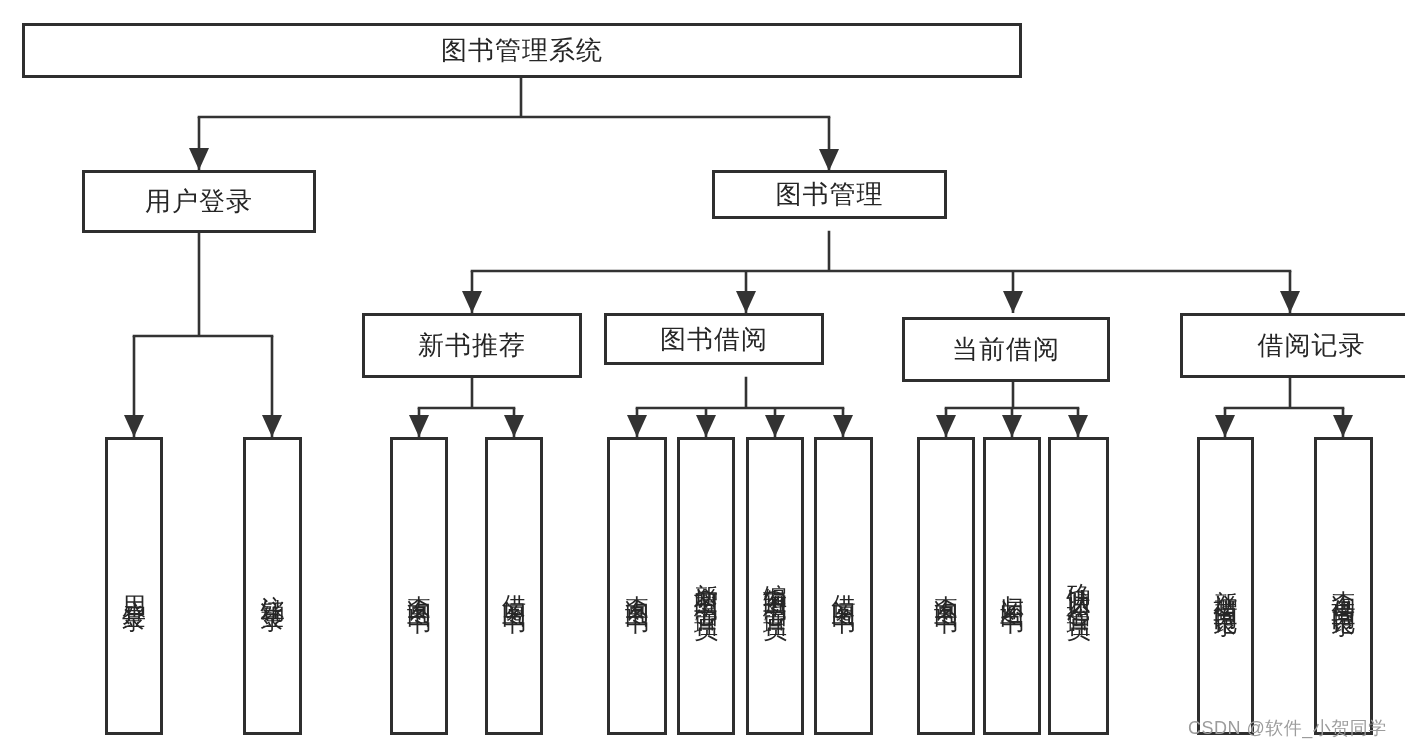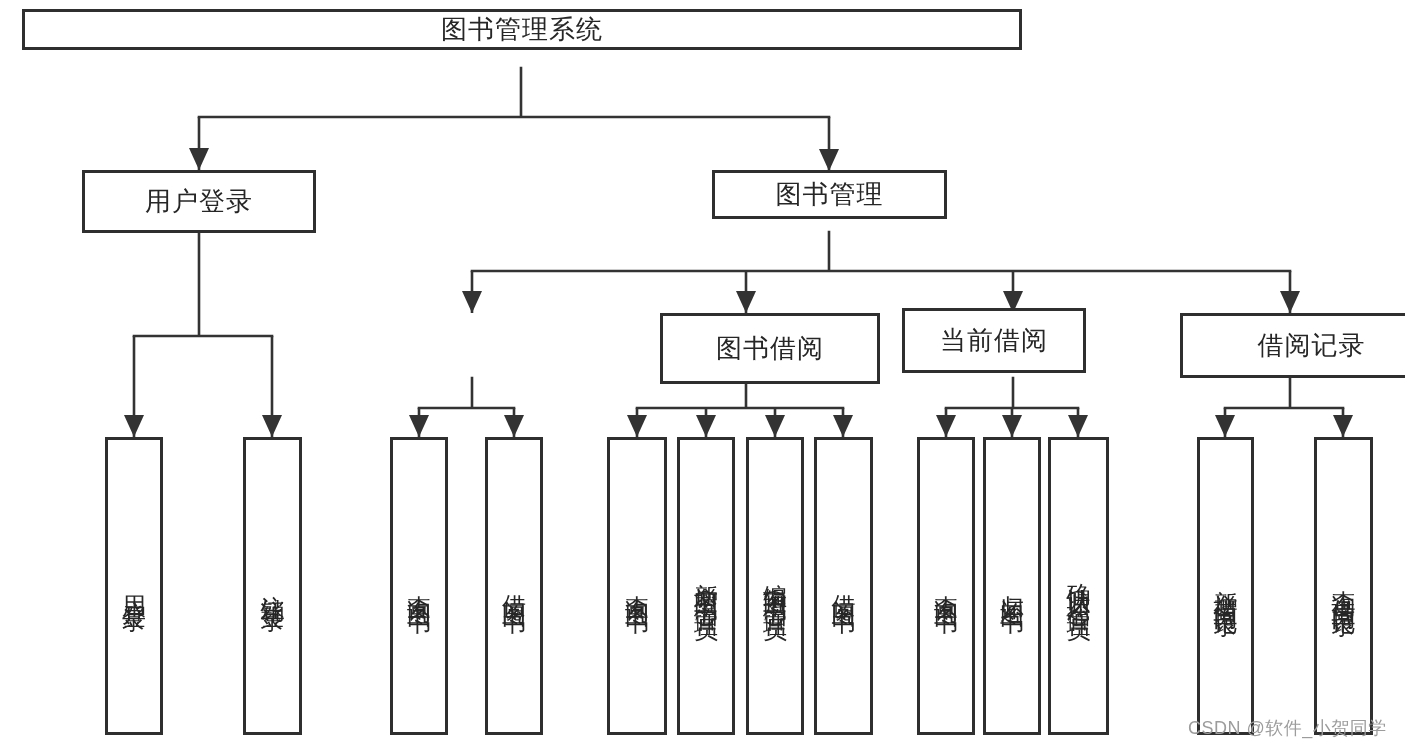--- a/index.html
+++ b/index.html
@@ -48,35 +48,38 @@
     <path d="M706 408 V437" fill="none" stroke="#333333" stroke-width="2.6" marker-end="url(#arw)"></path>
     <path d="M775 408 V437" fill="none" stroke="#333333" stroke-width="2.6" marker-end="url(#arw)"></path>
     <path d="M843 408 V437" fill="none" stroke="#333333" stroke-width="2.6" marker-end="url(#arw)"></path>
     <path d="M946 408 V437" fill="none" stroke="#333333" stroke-width="2.6" marker-end="url(#arw)"></path>
     <path d="M1012 408 V437" fill="none" stroke="#333333" stroke-width="2.6" marker-end="url(#arw)"></path>
     <path d="M1078 408 V437" fill="none" stroke="#333333" stroke-width="2.6" marker-end="url(#arw)"></path>
     <path d="M1225 408 V437" fill="none" stroke="#333333" stroke-width="2.6" marker-end="url(#arw)"></path>
     <path d="M1343 408 V437" fill="none" stroke="#333333" stroke-width="2.6" marker-end="url(#arw)"></path>
   </svg>
 
-  <div class="box hbox" style="left:22px;top:9px;width:1000px;height:41px">
+  <div class="box hbox" style="left:22px;top:23px;width:1000px;height:55px">
     <span>图书管理系统</span>
   </div>
 
   <div class="box hbox" style="left:82px;top:170px;width:234px;height:63px">
     <span>用户登录</span>
   </div>
   <div class="box hbox" style="left:712px;top:170px;width:235px;height:49px">
     <span>图书管理</span>
   </div>
 
-  <div class="box hbox" style="left:660px;top:313px;width:220px;height:71px">
+  <div class="box hbox" style="left:362px;top:313px;width:220px;height:65px">
+    <span>新书推荐</span>
+  </div>
+  <div class="box hbox" style="left:604px;top:313px;width:220px;height:52px">
     <span>图书借阅</span>
   </div>
-  <div class="box hbox" style="left:902px;top:308px;width:184px;height:65px">
+  <div class="box hbox" style="left:902px;top:317px;width:208px;height:65px">
     <span>当前借阅</span>
   </div>
   <div class="box hbox" style="left:1180px;top:313px;width:263px;height:65px">
     <span>借阅记录</span>
   </div>
 
   <div class="box vbox" style="left:105px;top:437px;width:58px;height:298px">
     <span>用户登录</span>
   </div>
   <div class="box vbox" style="left:243px;top:437px;width:59px;height:298px">

